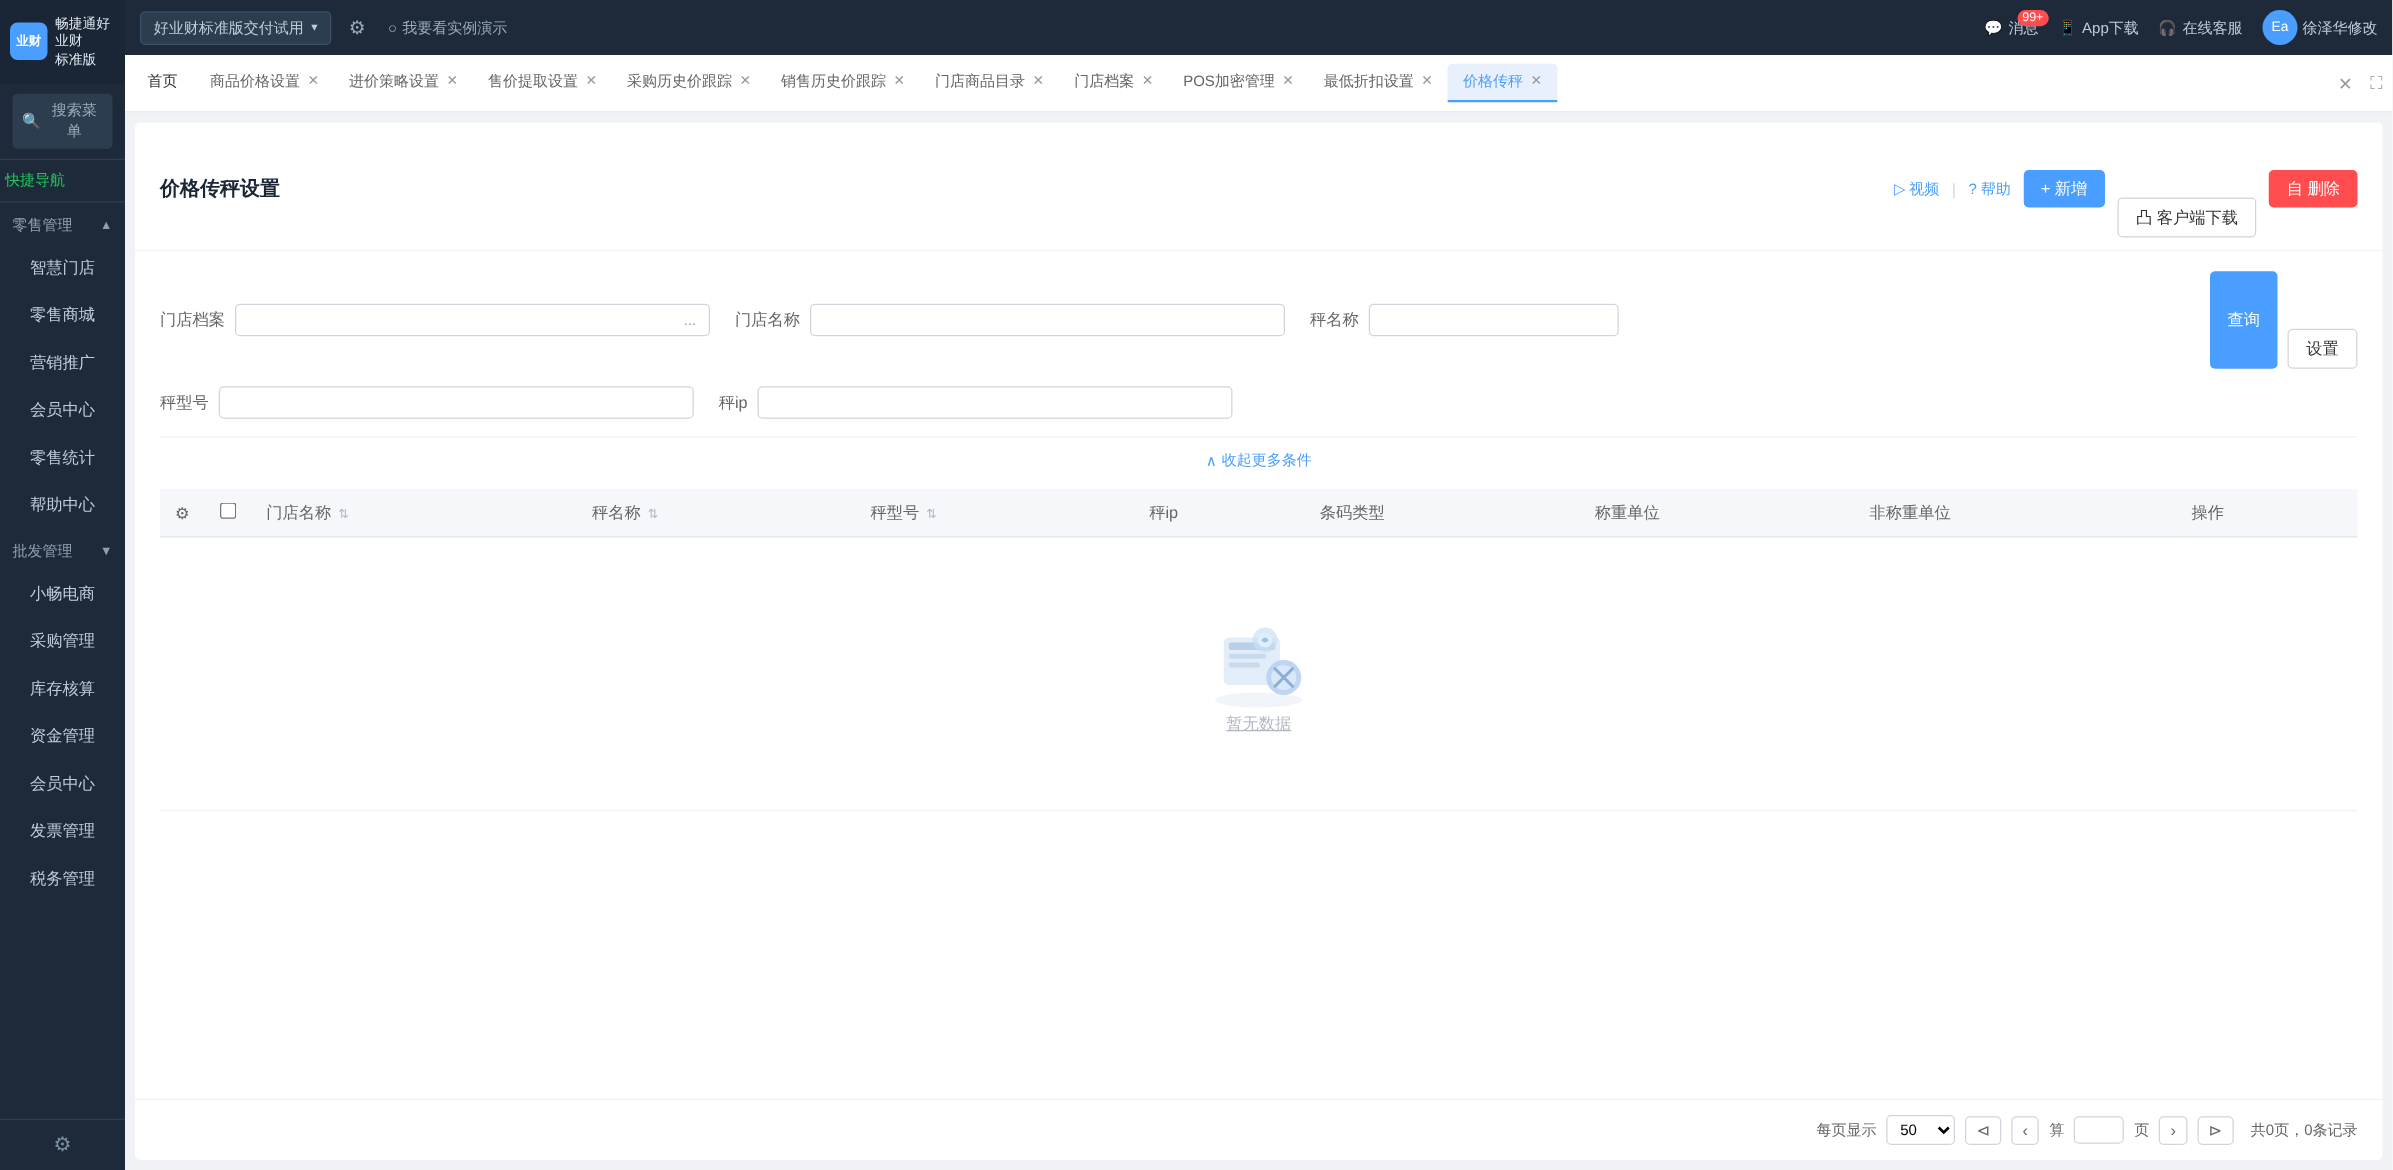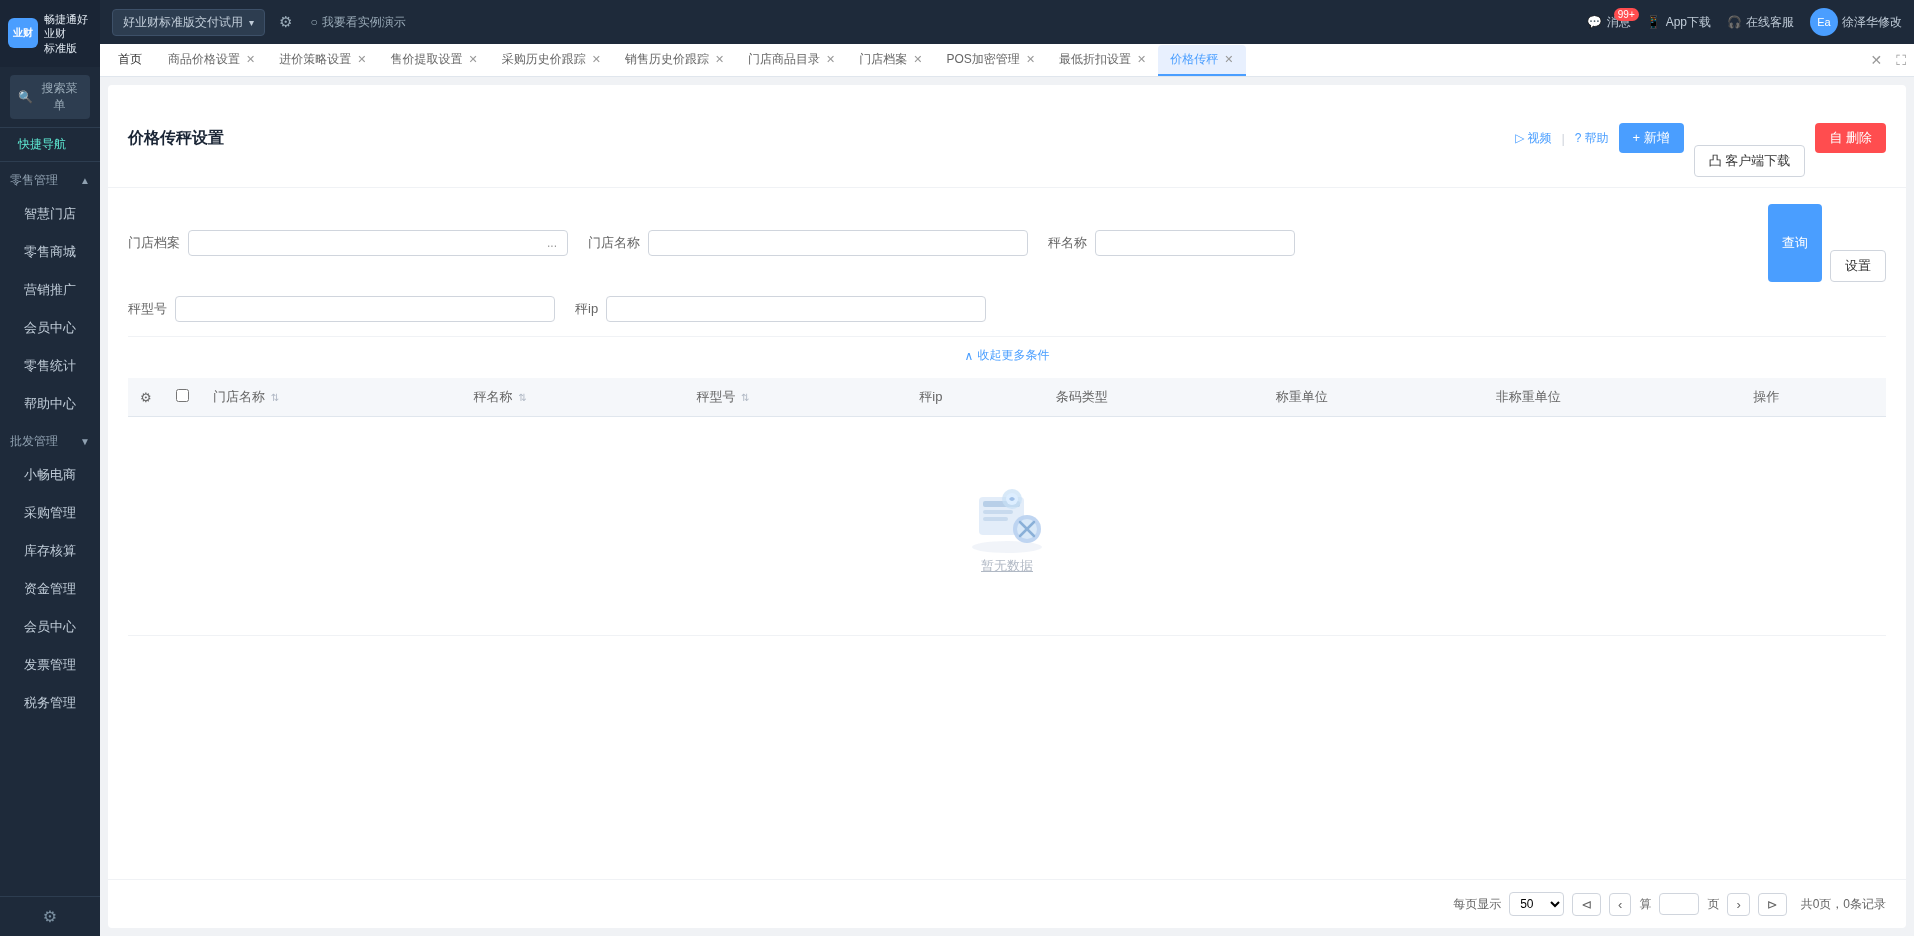--- a/index.html
+++ b/index.html
@@ -5,21 +5,21 @@
     * { box-sizing: border-box; margin: 0; padding: 0; }
     body { font-family: "Microsoft YaHei", "PingFang SC", Arial, sans-serif; font-size: 13px; background: #f0f2f5; color: #333; display: flex; height: 936px; overflow: hidden; }
 
     
     .sidebar { width: 100px; background: #1e2a3a; display: flex; flex-direction: column; color: #c8d0dc; min-height: 100%; }
     .sidebar-logo { padding: 12px 8px; background: #1a2535; display: flex; align-items: center; gap: 6px; min-height: 50px; }
     .logo-icon { width: 30px; height: 30px; background: #4a9eff; border-radius: 6px; display: flex; align-items: center; justify-content: center; color: white; font-size: 10px; font-weight: bold; flex-shrink: 0; }
     .logo-text { font-size: 11px; color: #e0e8f0; line-height: 1.3; }
     .sidebar-search { padding: 8px 10px; border-bottom: 1px solid #2d3d50; }
     .sidebar-search-btn { width: 100%; background: #2d3d50; border: none; color: #9aabb8; padding: 5px 8px; border-radius: 4px; cursor: pointer; font-size: 12px; display: flex; align-items: center; gap: 4px; }
-    .sidebar-quick-nav { padding: 8px 18px; color: #5eead4; font-size: 12px; border-bottom: 1px solid #2d3d50; cursor: pointer; }
+    .sidebar-quick-nav { padding: 8px 4px; color: #22c55e; font-size: 12px; border-bottom: 1px solid #2d3d50; cursor: pointer; }
     .sidebar-section-header { padding: 10px 10px 6px; color: #8fa0b0; font-size: 12px; display: flex; align-items: center; justify-content: space-between; }
     .sidebar-item { padding: 10px 10px; cursor: pointer; color: #c0ccd8; font-size: 13px; display: flex; align-items: center; justify-content: center; text-align: center; }
     .sidebar-section-header .arrow { font-size: 10px; }
     .sidebar-bottom { margin-top: auto; padding: 10px; display: flex; align-items: center; justify-content: center; border-top: 1px solid #2d3d50; }
     .sidebar-bottom-icon { color: #7a8fa0; cursor: pointer; font-size: 16px; }
 
     
     .main { flex: 1; display: flex; flex-direction: column; overflow: hidden; background: #f0f2f5; }
 
     
@@ -27,21 +27,21 @@
     .topbar-version { background: #2d3d50; border: 1px solid #3d5068; border-radius: 4px; padding: 4px 10px; color: #c0ccd8; font-size: 12px; display: flex; align-items: center; gap: 6px; cursor: pointer; }
     .topbar-version .arrow { font-size: 10px; }
     .topbar-settings { color: #9aabb8; cursor: pointer; font-size: 15px; margin-left: 4px; }
     .topbar-demo { color: #9aabb8; font-size: 12px; cursor: pointer; display: flex; align-items: center; gap: 4px; margin-left: 8px; }
     .topbar-right { margin-left: auto; display: flex; align-items: center; gap: 16px; }
     .topbar-right-item { display: flex; align-items: center; gap: 4px; color: #c0ccd8; font-size: 12px; cursor: pointer; position: relative; }
     .badge { background: #ff4d4f; color: white; font-size: 10px; border-radius: 8px; padding: 1px 4px; position: absolute; top: -6px; right: -8px; }
     .avatar-circle { width: 28px; height: 28px; background: #4a9eff; border-radius: 50%; display: flex; align-items: center; justify-content: center; color: white; font-size: 11px; }
 
     
-    .tabbar { background: #fff; border-bottom: 1px solid #e0e6ed; display: flex; align-items: center; padding: 0 4px; height: 33px; overflow-x: auto; overflow-y: hidden; }
+    .tabbar { background: #fff; border-bottom: 1px solid #e0e6ed; display: flex; align-items: center; padding: 0 4px; height: 46px; overflow-x: auto; overflow-y: hidden; }
     .tabbar::-webkit-scrollbar { height: 3px; }
     .tab { display: flex; align-items: center; gap: 4px; padding: 6px 12px; font-size: 12px; color: #666; cursor: pointer; border-bottom: 2px solid transparent; white-space: nowrap; flex-shrink: 0; }
     .tab.active { color: #4a9eff; background: #e8f0fe; border-bottom: 2px solid #4a9eff; border-radius: 4px 4px 0 0; }
     .tab-close { color: #999; font-size: 11px; margin-left: 2px; line-height: 1; }
     .tabbar-home { padding: 6px 14px; font-size: 12px; color: #333; cursor: pointer; flex-shrink: 0; }
     .tabbar-actions { margin-left: auto; display: flex; align-items: center; gap: 6px; flex-shrink: 0; }
     .tabbar-action-btn { background: none; border: none; cursor: pointer; color: #999; font-size: 14px; padding: 4px; }
 
     
     .page-content { flex: 1; background: #fff; margin: 8px; border-radius: 4px; overflow: auto; display: flex; flex-direction: column; }

